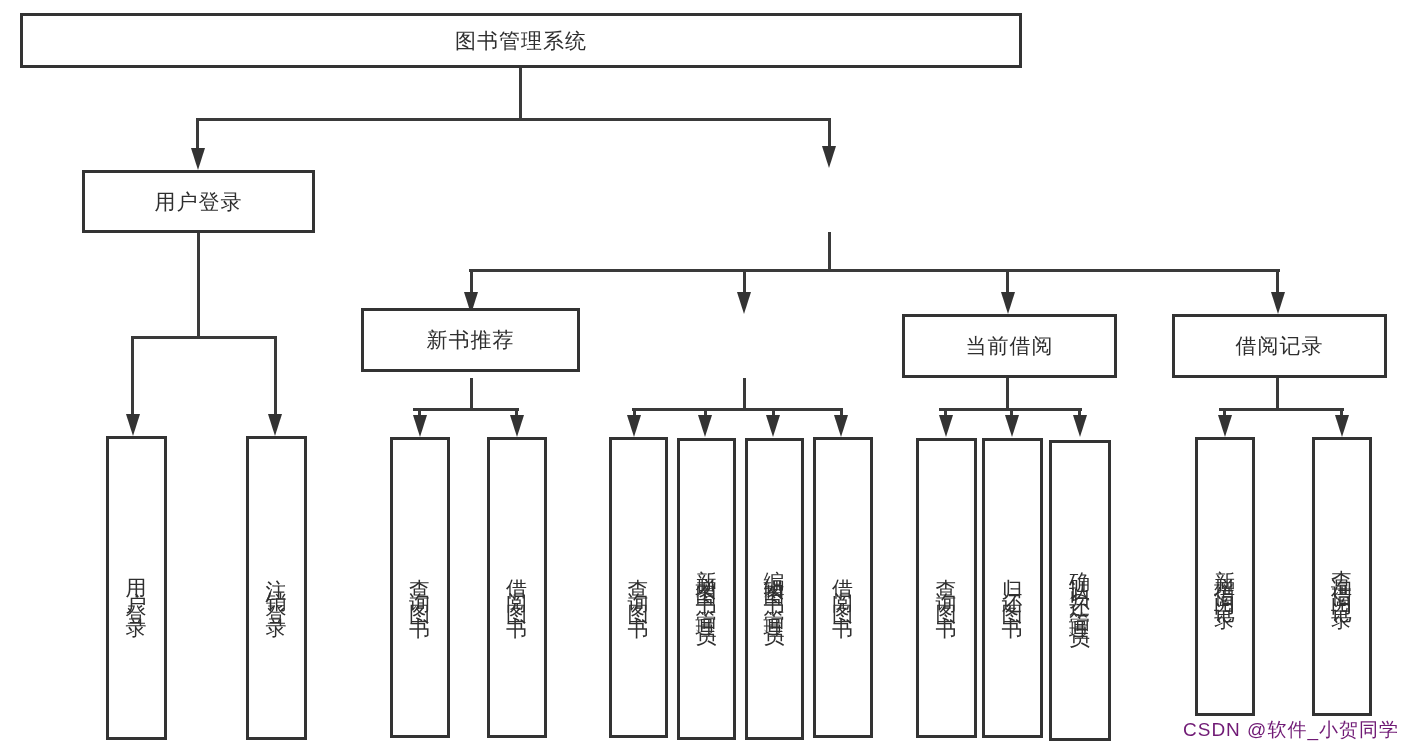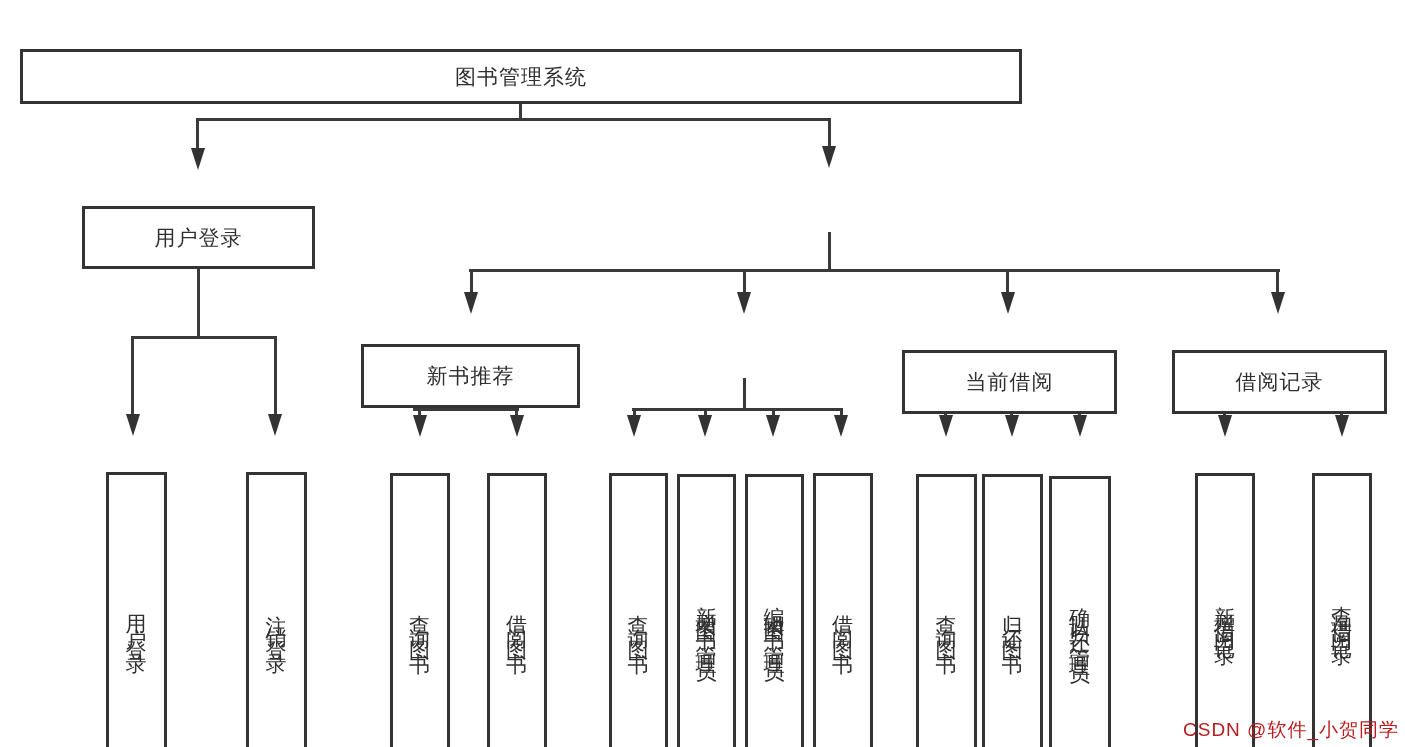--- a/index.html
+++ b/index.html
@@ -14,21 +14,20 @@
   
   .box {
     position: absolute;
     box-sizing: border-box;
     border: 3px solid #333333;
     background: #ffffff;
     display: flex;
     align-items: center;
     justify-content: center;
     color: #2f2f2f;
-    margin-top: 36px;
   }
   .box.h-label { font-size: 21px; letter-spacing: 1px; }
   .box.v-label {
     font-size: 21px;
     writing-mode: vertical-rl;
     text-orientation: mixed;
     letter-spacing: 8px;
     line-height: 1;
   }
   .box.v-label.sp-wide { letter-spacing: 13px; }
@@ -42,21 +41,21 @@
     width: 0; height: 0;
     border-left: 7px solid transparent;
     border-right: 7px solid transparent;
     border-top: 22px solid #333333;
   }
   .watermark {
     position: absolute;
     left: 1183px;
     top: 717px;
     font-size: 19px;
-    color: #b91c1c;
+    color: #701a75;
     letter-spacing: 1px;
     white-space: nowrap;
   }
 </style>
 </head>
 <body>
 
 <div class="canvas">
 
   <div class="vl" style="left:519px;top:68px;height:53px"></div>

